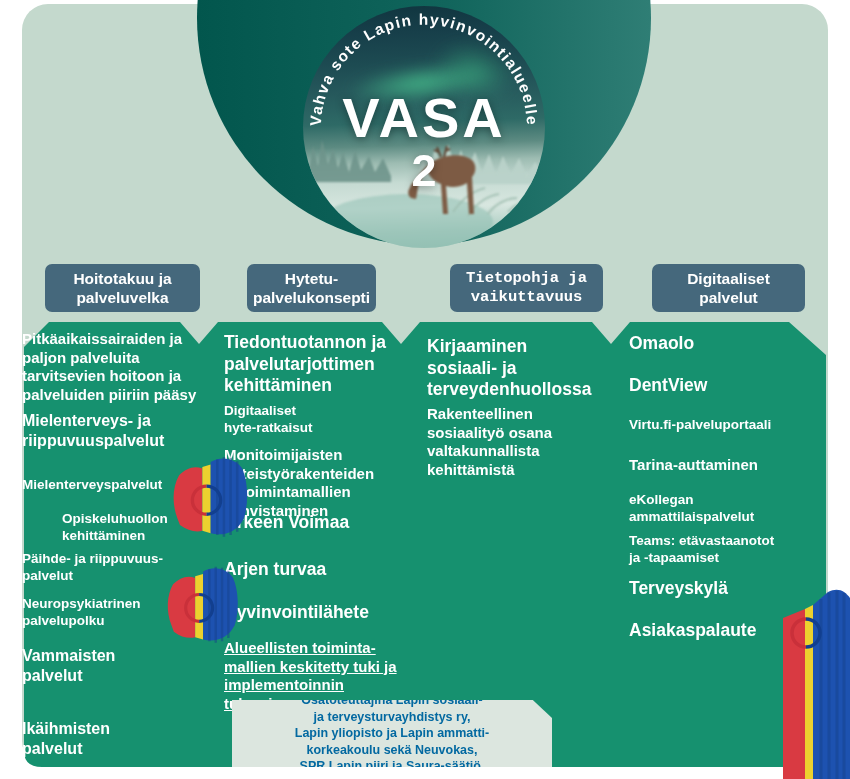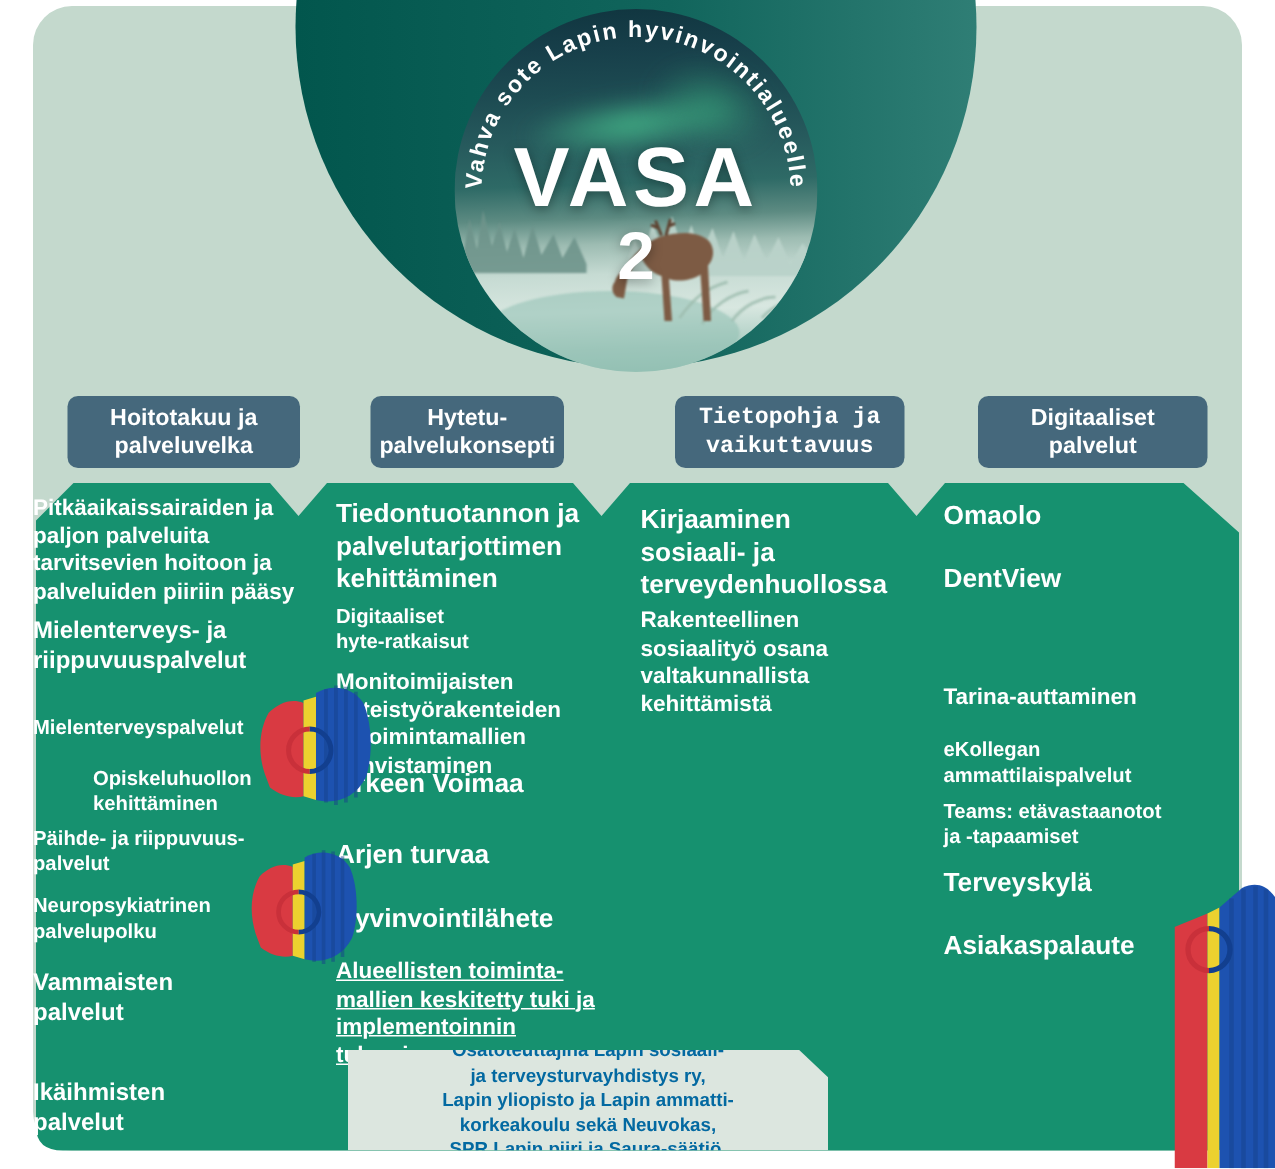--- a/index.html
+++ b/index.html
@@ -187,20 +187,21 @@
   <div class="item c3 sz-lg" style="top:336px;">Kirjaaminen
 sosiaali- ja
 terveydenhuollossa</div>
   <div class="item c3 sz-md" style="top:405px;">Rakenteellinen
 sosiaalityö osana
 valtakunnallista
 kehittämistä</div>
 
   <div class="item c4 sz-lg" style="top:333px;">Omaolo</div>
   <div class="item c4 sz-lg" style="top:375px;">DentView</div>
+  <div class="item c4 sz-sm" style="top:417px;">Virtu.fi-palveluportaali</div>
   <div class="item c4 sz-md" style="top:456px;">Tarina-auttaminen</div>
   <div class="item c4 sz-sm" style="top:492px;">eKollegan
 ammattilaispalvelut</div>
   <div class="item c4 sz-sm" style="top:533px;">Teams: etävastaanotot
 ja -tapaamiset</div>
   <div class="item c4 sz-lg" style="top:578px;">Terveyskylä</div>
   <div class="item c4 sz-lg" style="top:620px;">Asiakaspalaute</div>
 
   <div class="footer-box">Osatoteuttajina Lapin sosiaali-
 ja terveysturvayhdistys ry,

